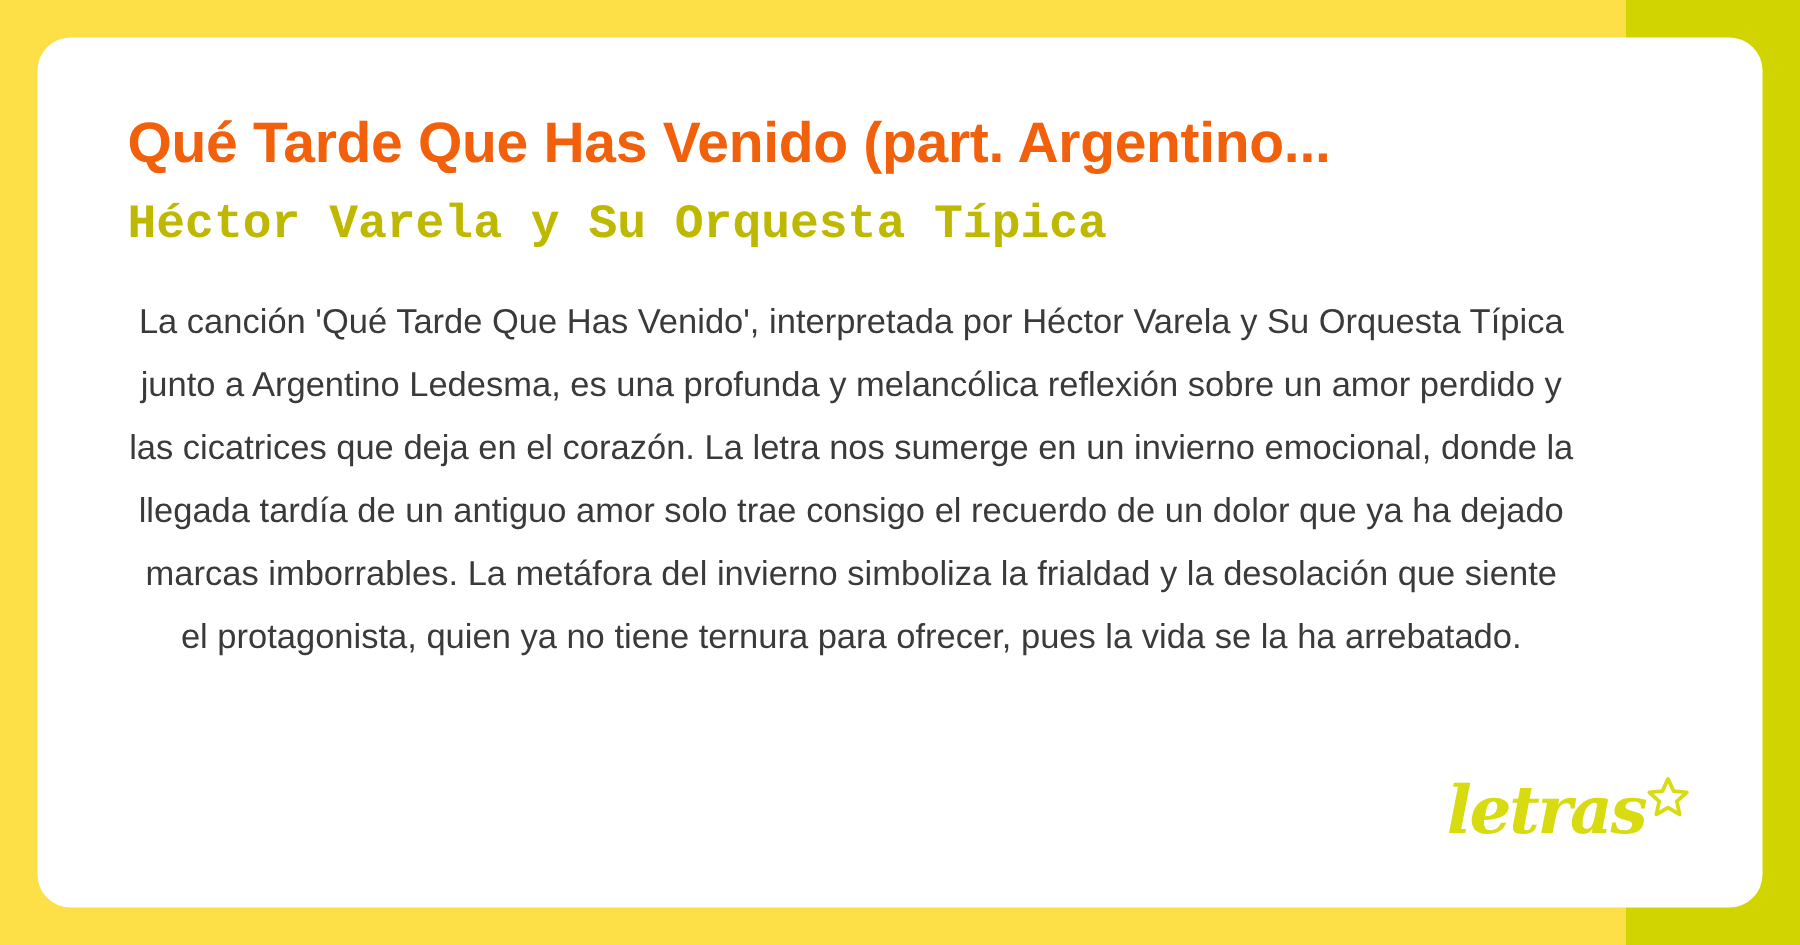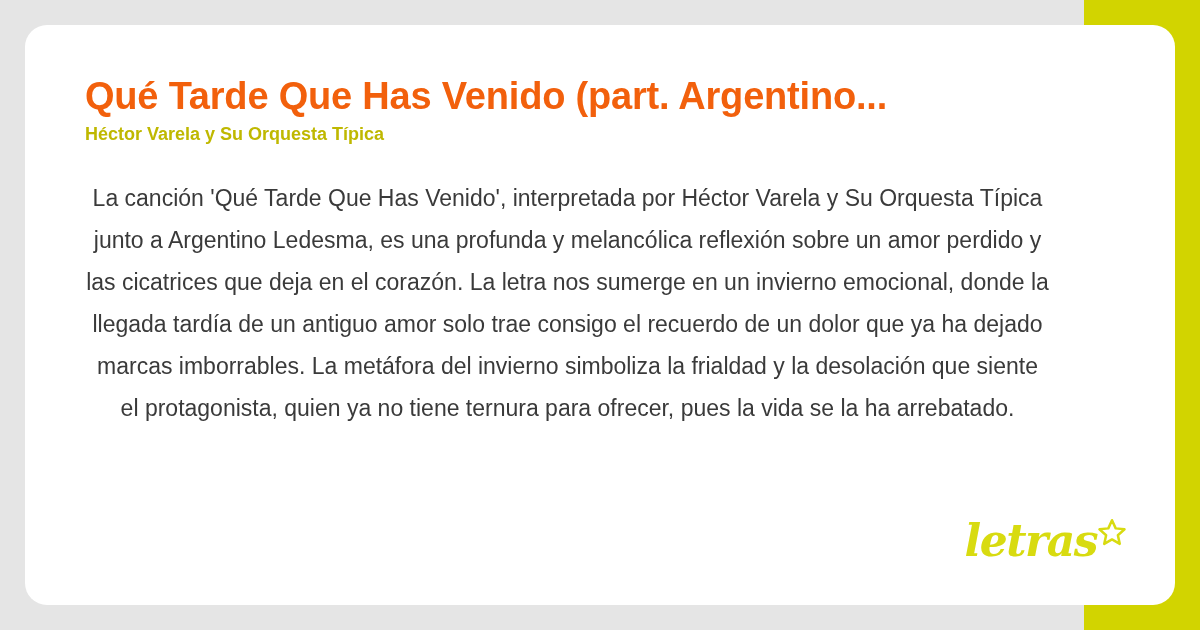--- a/index.html
+++ b/index.html
@@ -11,21 +11,21 @@
     height: 630px;
     overflow: hidden;
     font-family: "Liberation Sans", sans-serif;
     background: #d2d400;
   }
 
   #page {
     position: relative;
     width: 1084px;
     height: 630px;
-    background: #e5e5e5;
+    background: #fde047;
     box-sizing: border-box;
   }
 
   #card {
     position: absolute;
     left: 25px;
     top: 25px;
     width: 1150px;
     height: 580px;
     background: #ffffff;
@@ -41,24 +41,24 @@
     font-family: "Liberation Sans", sans-serif;
     font-size: 38px;
     font-weight: bold;
     line-height: 46px;
     letter-spacing: -0.2px;
     white-space: nowrap;
     overflow: hidden;
   }
 
   #artist-name {
-    margin: 0 0 0 0;
+    margin: 16px 0 0 0;
     color: #bfb800;
-    font-family: Liberation Sans, sans-serif;
-    font-size: 18px;
+    font-family: Liberation Mono, monospace;
+    font-size: 32px;
     font-weight: bold;
     line-height: 30px;
     white-space: nowrap;
     overflow: hidden;
   }
 
   #description {
     margin: 28px 0 0 0;
     color: #3a3a3a;
     font-family: "Liberation Sans", sans-serif;

